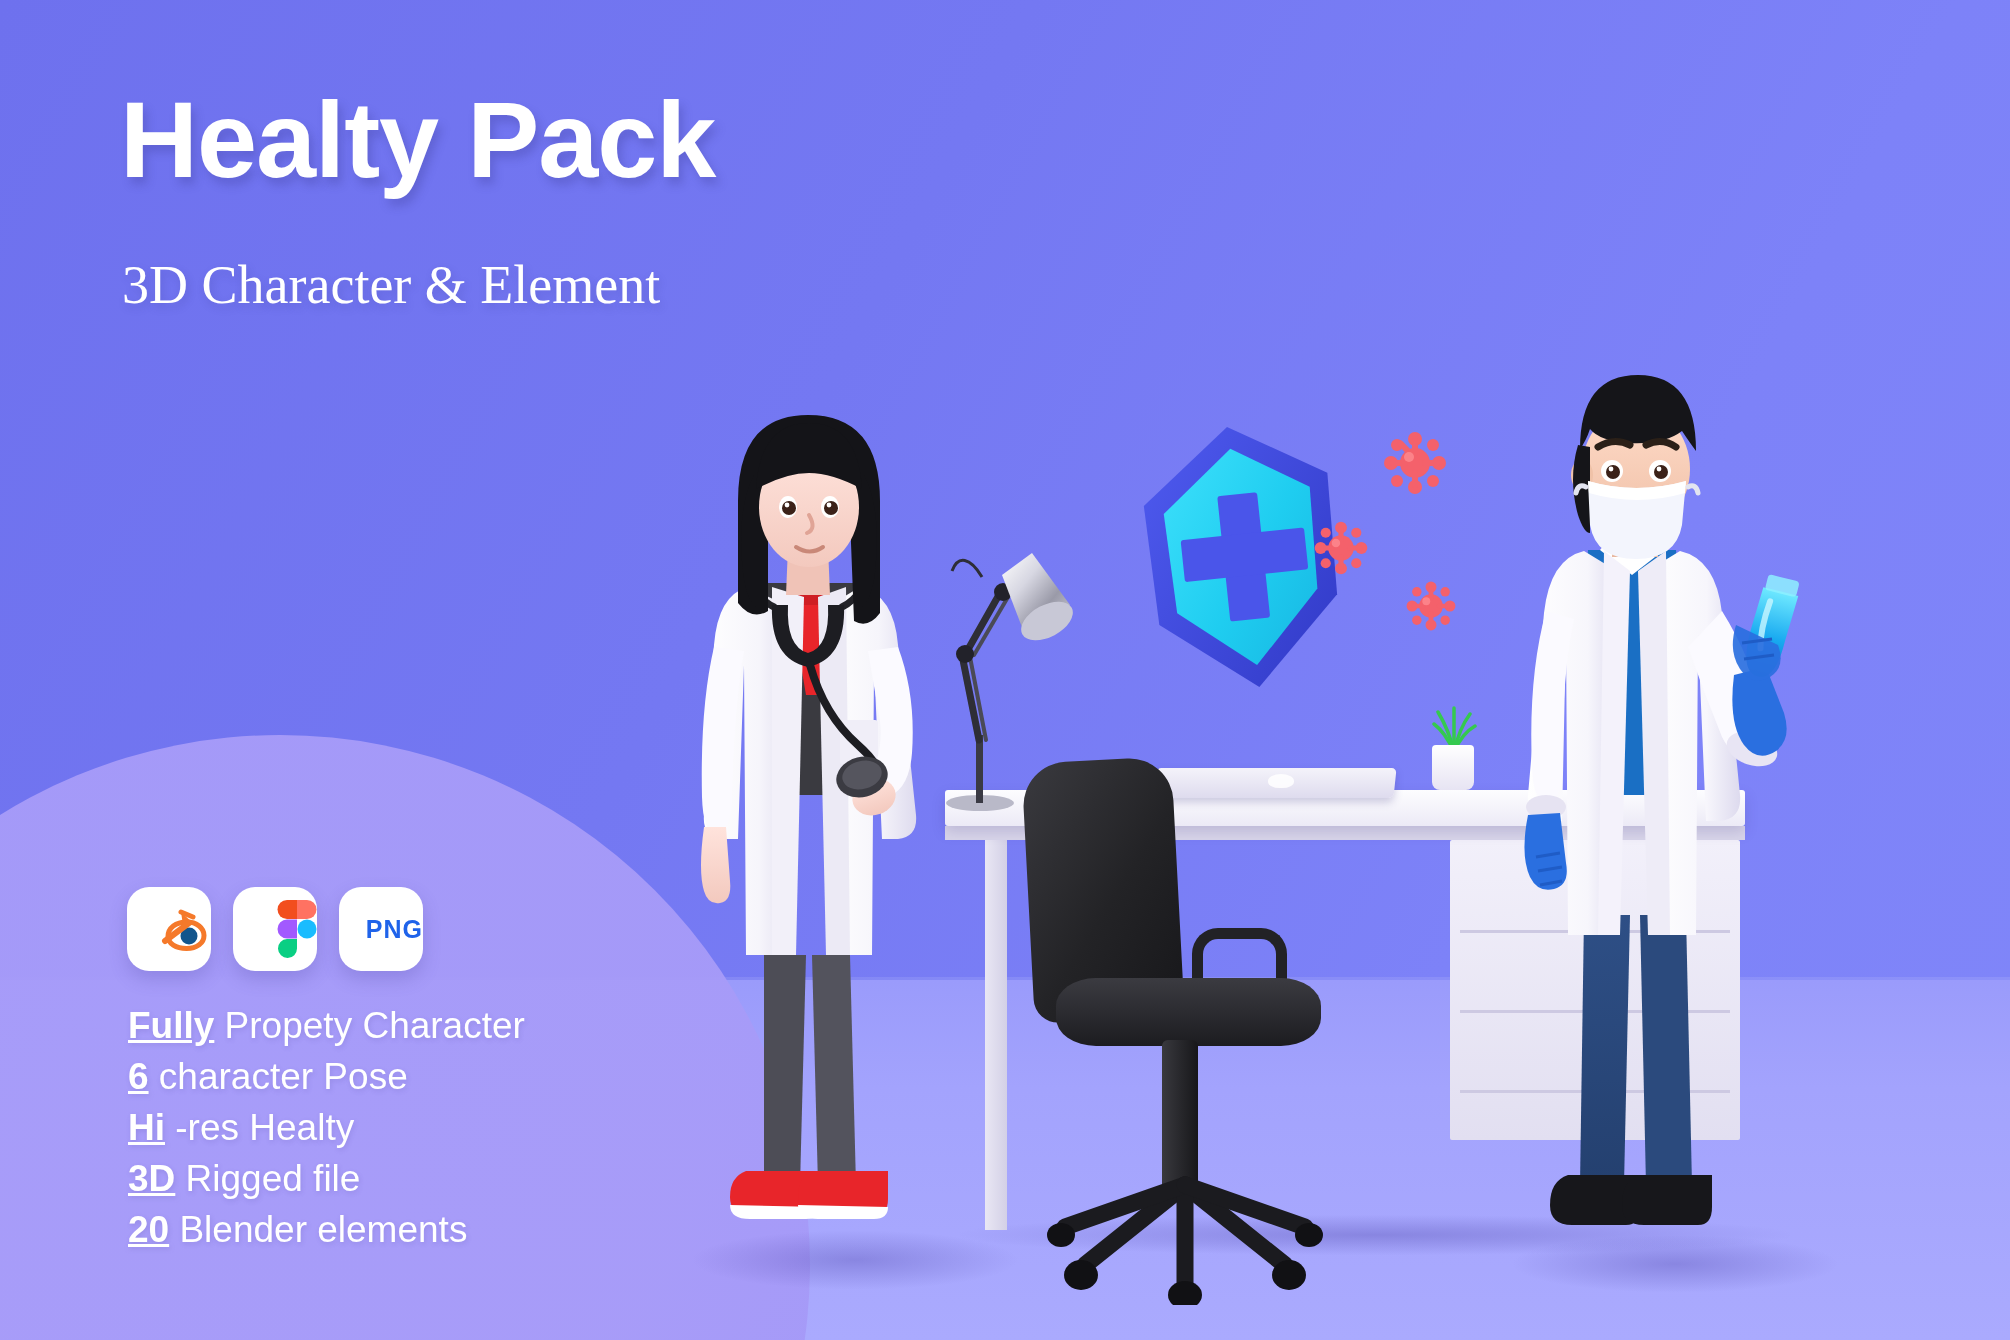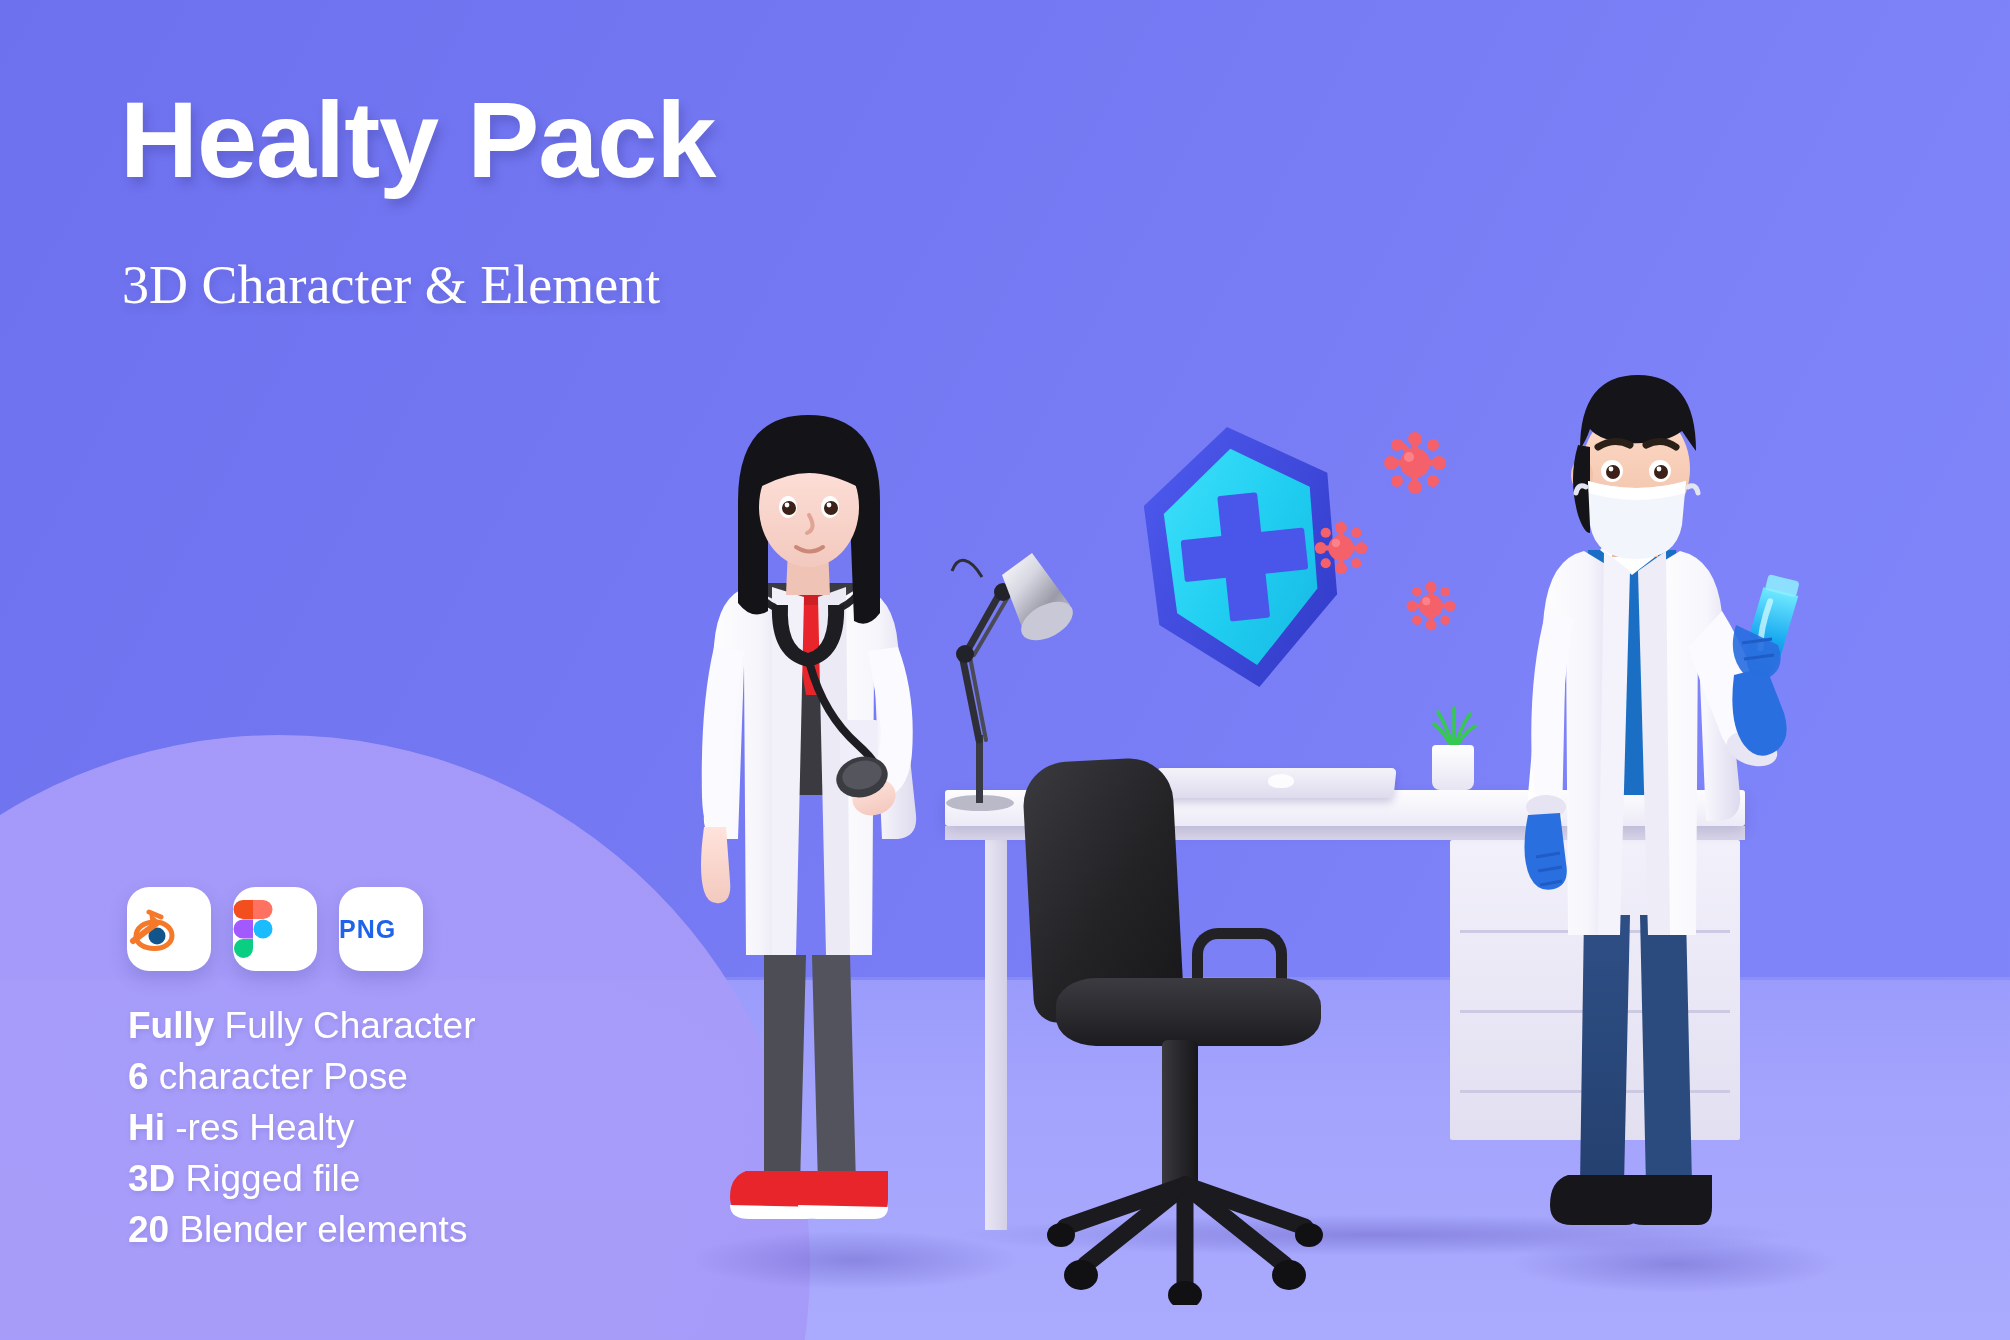--- a/index.html
+++ b/index.html
@@ -69,40 +69,40 @@
     position: absolute;
     left: 127px; top: 887px;
     display: flex;
     gap: 22px;
   }
   .badge {
     width: 84px; height: 84px;
     border-radius: 22px;
     background: #ffffff;
     box-shadow: 0 8px 18px rgba(70,60,150,0.22);
-    display: flex; align-items: center; justify-content: flex-start;
+    display: flex; align-items: center; justify-content: flex-end;
   }
   .badge svg { display: block; }
   .png-text {
     font-size: 25px; font-weight: 700;
     color: #1f63ea; letter-spacing: 1px;
   }
 
   
   .features {
     position: absolute;
     left: 128px; top: 1000px;
     color: #ffffff;
     font-size: 37px;
     line-height: 51px;
     font-weight: 400;
     text-shadow: 1px 2px 5px rgba(70,60,150,0.18);
     white-space: nowrap;
   }
-  .features b { font-weight: 700; }
+  .features b { font-weight: 700; text-decoration: underline; }
 
   
   .scene { position: absolute; inset: 0; }
 
   
   .shield-wrap { position: absolute; left: 1128px; top: 420px; width: 230px; height: 280px; }
   .shield-wrap svg { width: 100%; height: 100%; overflow: visible; }
 
   
   .virus { position: absolute; }
@@ -586,21 +586,21 @@
       </span>
     </div>
 
     <div class="badge">
       <span class="png-text">PNG</span>
     </div>
   </div>
 
   <div class="features">
     <div>
-      <b>Fully</b><span> Fully Character</span>
+      <b>Fully</b><span> Propety Character</span>
     </div>
     <div>
       <b>6</b><span> character Pose</span>
     </div>
     <div>
       <b>Hi</b><span> -res Healty</span>
     </div>
     <div>
       <b>3D</b><span> Rigged file</span>
     </div>

